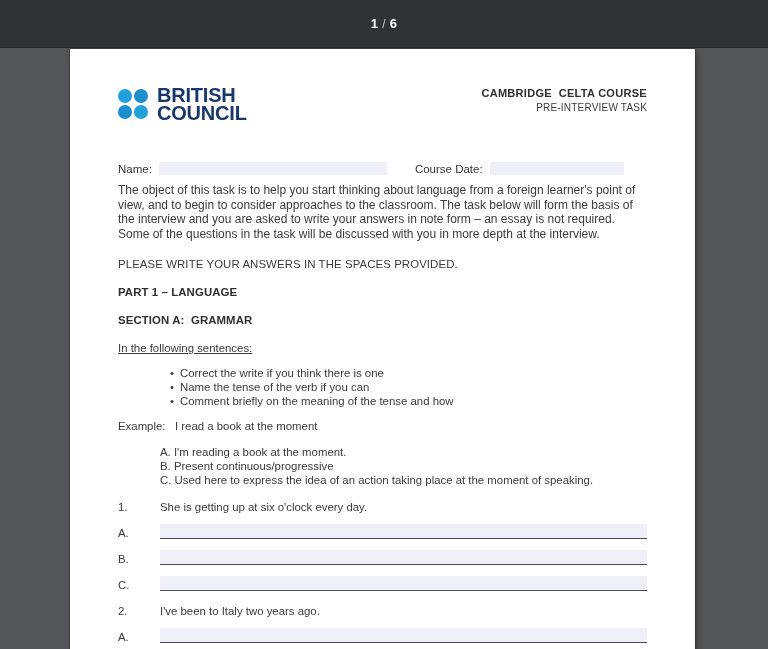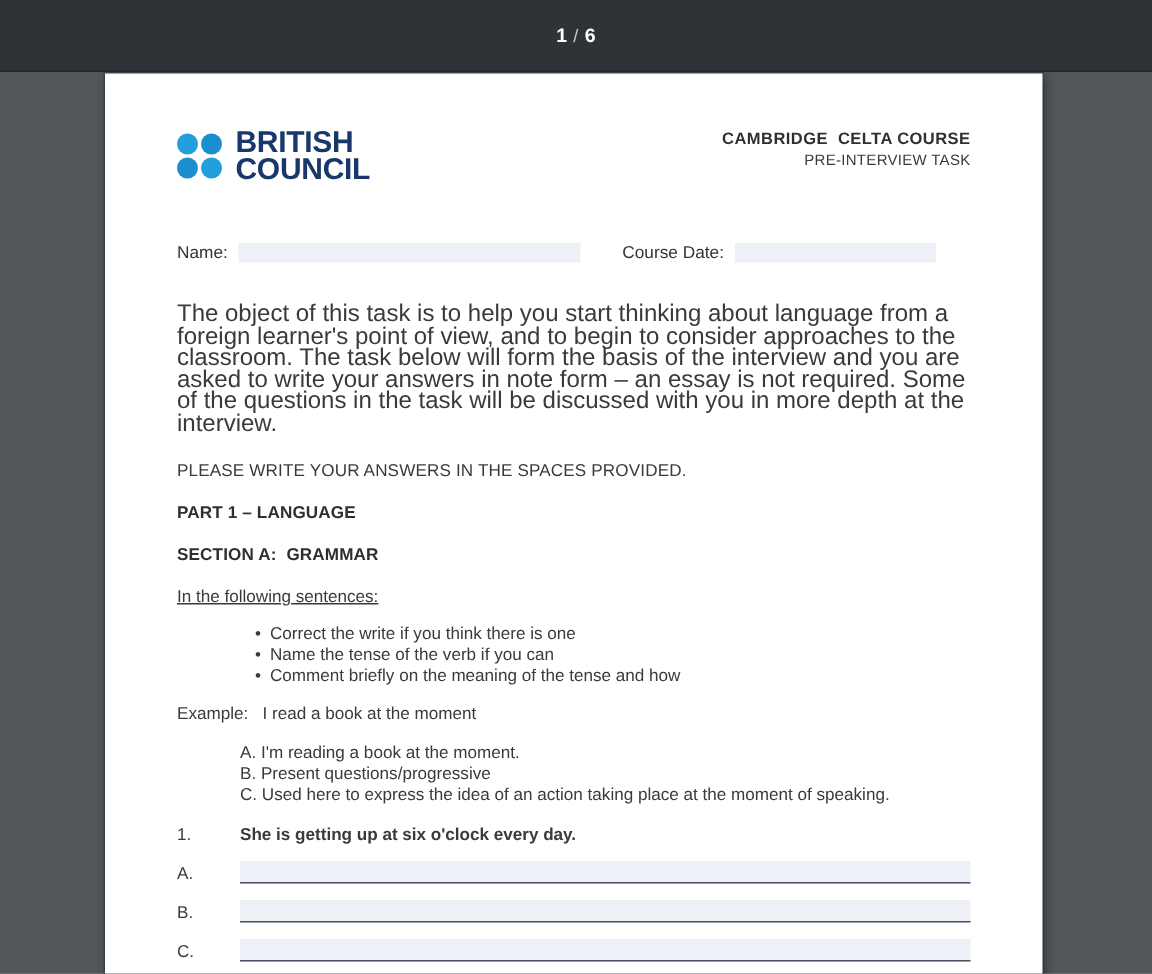--- a/index.html
+++ b/index.html
@@ -132,22 +132,22 @@
   .fill-plain {
     background: #eef0f8;
     height: 13px;
   }
   .fill-name { width: 228px; margin-left: 7px; }
   .fill-date { width: 134px; margin-left: 7px; }
   .name-row .lbl2 { margin-left: 28px; white-space: nowrap; }
 
   
   .para {
-    margin-top: 28px;
-    font-size: 16px;
+    margin-top: 8px;
+    font-size: 12px;
     line-height: 14.6px;
     color: #3a3a3a;
     width: 528px;
   }
   .notice {
     margin-top: 17px;
     font-size: 11.4px;
     color: #3a3a3a;
     letter-spacing: .1px;
   }
@@ -201,21 +201,21 @@
   }
 
   
   .question {
     display: flex;
     margin-top: 14px;
     font-size: 11.4px;
     color: #3a3a3a;
   }
   .question .num { width: 42px; flex: 0 0 42px; }
-  .question .txt { white-space: pre; font-weight: bold; }
+  .question .txt { white-space: pre; }
 
   .answer {
     display: flex;
     align-items: flex-end;
     margin-top: 11px;
   }
   .answer .ltr {
     width: 42px; flex: 0 0 42px;
     font-size: 11.4px;
     color: #3a3a3a;
@@ -283,21 +283,21 @@
 
         <ul class="bullets">
           <li>Correct the write if you think there is one</li>
           <li>Name the tense of the verb if you can</li>
           <li>Comment briefly on the meaning of the tense and how</li>
         </ul>
 
         <div class="example-line">Example:   I read a book at the moment</div>
         <div class="example-opts">
           <div>A. I'm reading a book at the moment.</div>
-          <div>B. Present questions/progressive</div>
+          <div>B. Present continuous/progressive</div>
           <div>C. Used here to express the idea of an action taking place at the moment of speaking.</div>
         </div>
 
         <div class="question">
           <span class="num">1.</span>
           <span class="txt">She is getting up at six o'clock every day.</span>
         </div>
         <div class="answer">
           <span class="ltr">A.</span>
           <span class="field"></span>

